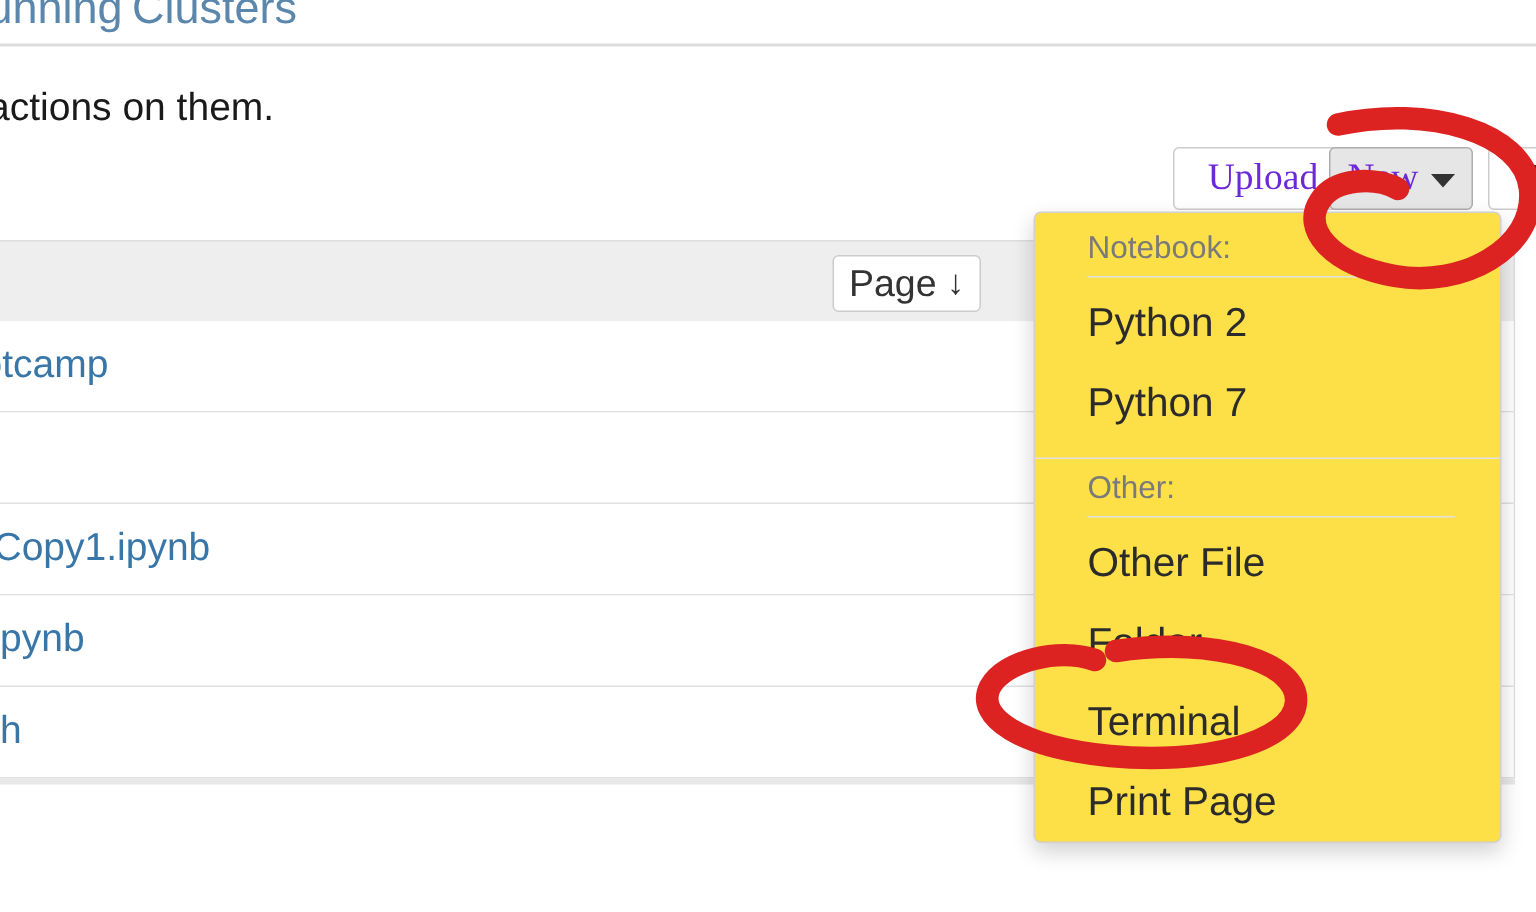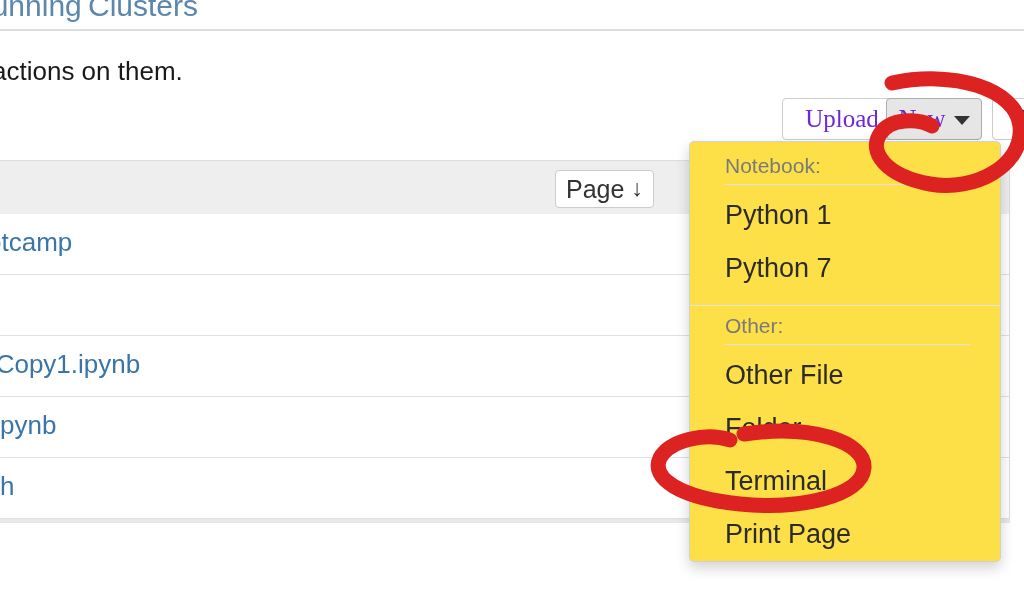--- a/index.html
+++ b/index.html
@@ -331,21 +331,21 @@
     </div>
 
     <div class="list-bottom-border"></div>
   </div>
 
   <div class="dropdown">
 
     <div class="menu-header">Notebook:</div>
     <div class="menu-rule"></div>
 
-    <div class="menu-item">Python 1</div>
+    <div class="menu-item">Python 2</div>
     <div class="menu-item">Python 7</div>
 
     <div class="menu-sep"></div>
 
     <div class="menu-header">Other:</div>
     <div class="menu-rule"></div>
 
     <div class="menu-item">Other File</div>
     <div class="menu-item">Folder</div>
     <div class="menu-item">Terminal</div>

